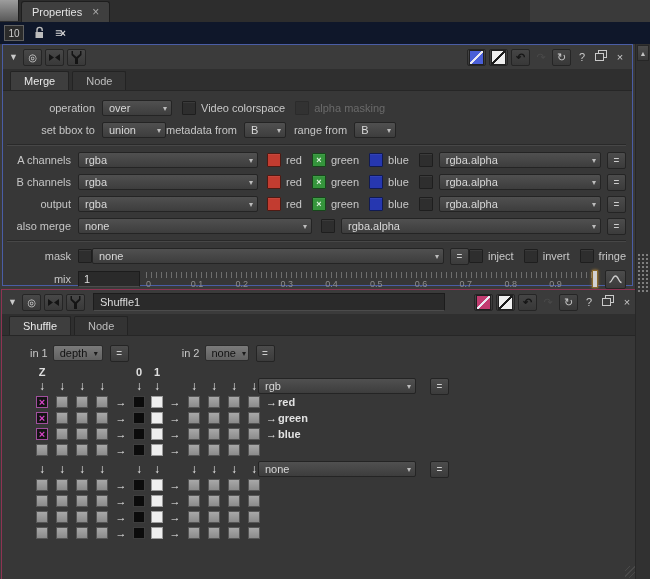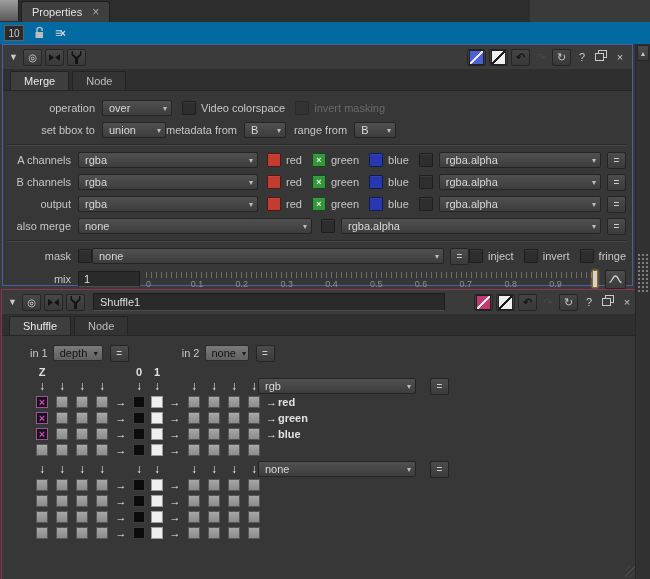--- a/index.html
+++ b/index.html
@@ -8,21 +8,21 @@
     background:#3a3a3a;color:#c8c8c8;
     font-family:"Liberation Sans",sans-serif;font-size:11px;
     -webkit-font-smoothing:antialiased;
   }
   
   .topbar{position:absolute;top:0;left:0;width:530px;height:22px;background:#2d2d2d;border-bottom:7px solid #737373}
   .corner-square{position:absolute;left:0;top:0;width:18px;height:21px;background:linear-gradient(#9d9d9d,#595959);border-right:1px solid #1e1e1e}
   .ptab{position:absolute;left:21px;top:1px;height:20px;background:#3f3f3f;border:1px solid #1e1e1e;border-bottom:none;border-radius:3px 3px 0 0;display:flex;align-items:center;padding:0 10px;gap:10px;color:#e3e3e3}
   .ptab .x{color:#ababab;font-size:12px;line-height:1}
   
-  .toolbar{position:absolute;top:22px;left:0;width:650px;height:22px;background:#0369a1;display:flex;align-items:center;gap:9px;padding-left:4px;box-sizing:border-box}
+  .toolbar{position:absolute;top:22px;left:0;width:650px;height:22px;background:#0f172a;display:flex;align-items:center;gap:9px;padding-left:4px;box-sizing:border-box}
   .numbox{width:18px;height:14px;background:#2b2b2b;border:1px solid #606060;color:#cccccc;font-size:10px;display:flex;align-items:center;justify-content:center}
   .ticon{display:flex;align-items:center;color:#c5c5c5}
   .closeall{font-size:12px;color:#d8d8d8;font-weight:bold;letter-spacing:-2px}
   .closeall .sm{font-size:10px;vertical-align:1px}
   
   .panel{position:absolute;background:#373737;border:1px solid #555}
   .panel-merge{left:2px;top:44px;width:629px;height:240px}
   .panel-shuffle{left:1px;top:289px;width:637px;height:290px;border-bottom:none}
   .phead{height:24px;display:flex;align-items:center;gap:3px;padding:0 4px;background:#3b3b3b}
   .collapse-arrow{width:13px;color:#c9c9c9;font-size:9px;text-align:center}
@@ -158,21 +158,21 @@
     <div class="row">
       <span class="lbl w88">operation</span>
       <div class="dd" style="width:70px">
           <span>over</span>
           <span class="dda">▾</span>
         </div>
       <span style="width:10px"></span>
       <span class="cb"></span>
       <span class="cblbl">Video colorspace</span>
       <span class="cb disabled"></span>
-      <span class="cblbl disabled">invert masking</span>
+      <span class="cblbl disabled">alpha masking</span>
     </div>
     <div class="row">
       <span class="lbl w88">set bbox to</span>
       <div class="dd" style="width:64px">
           <span>union</span>
           <span class="dda">▾</span>
         </div>
       <span class="lbl" style="">metadata from</span>
       <div class="dd" style="width:42px">
           <span>B</span>

